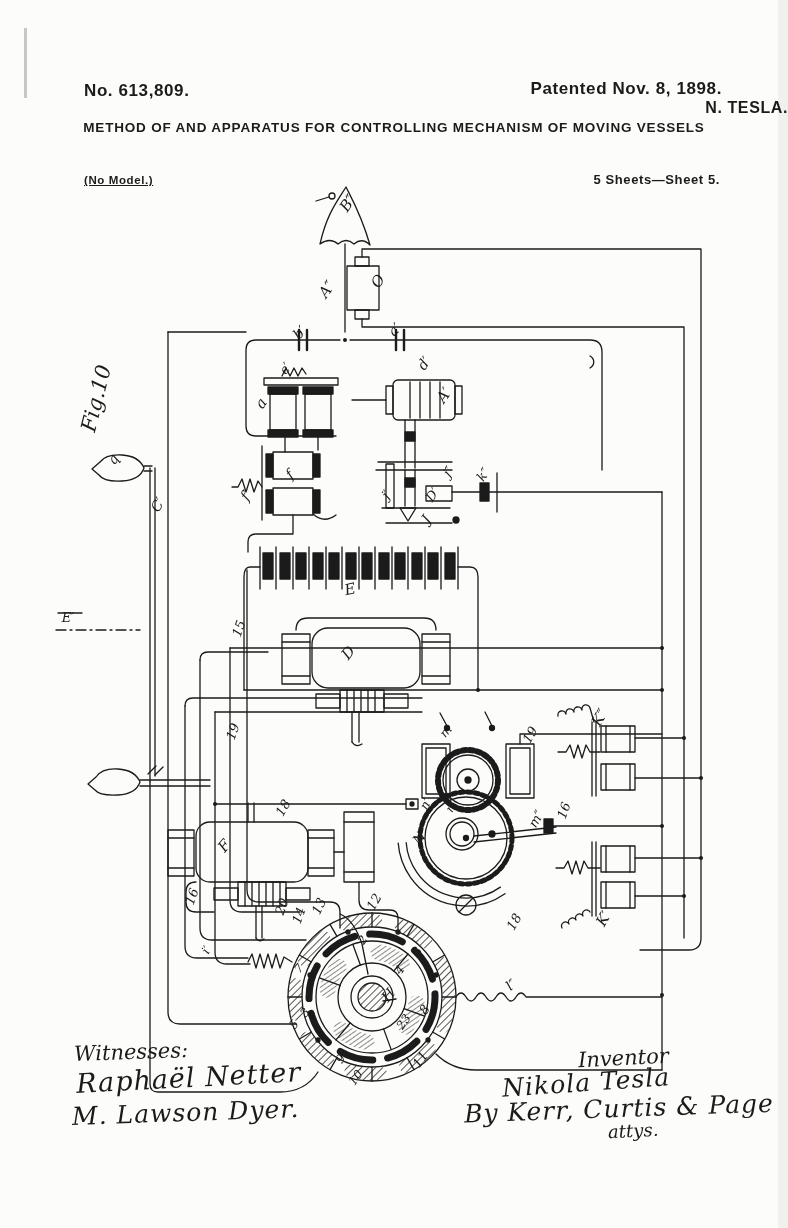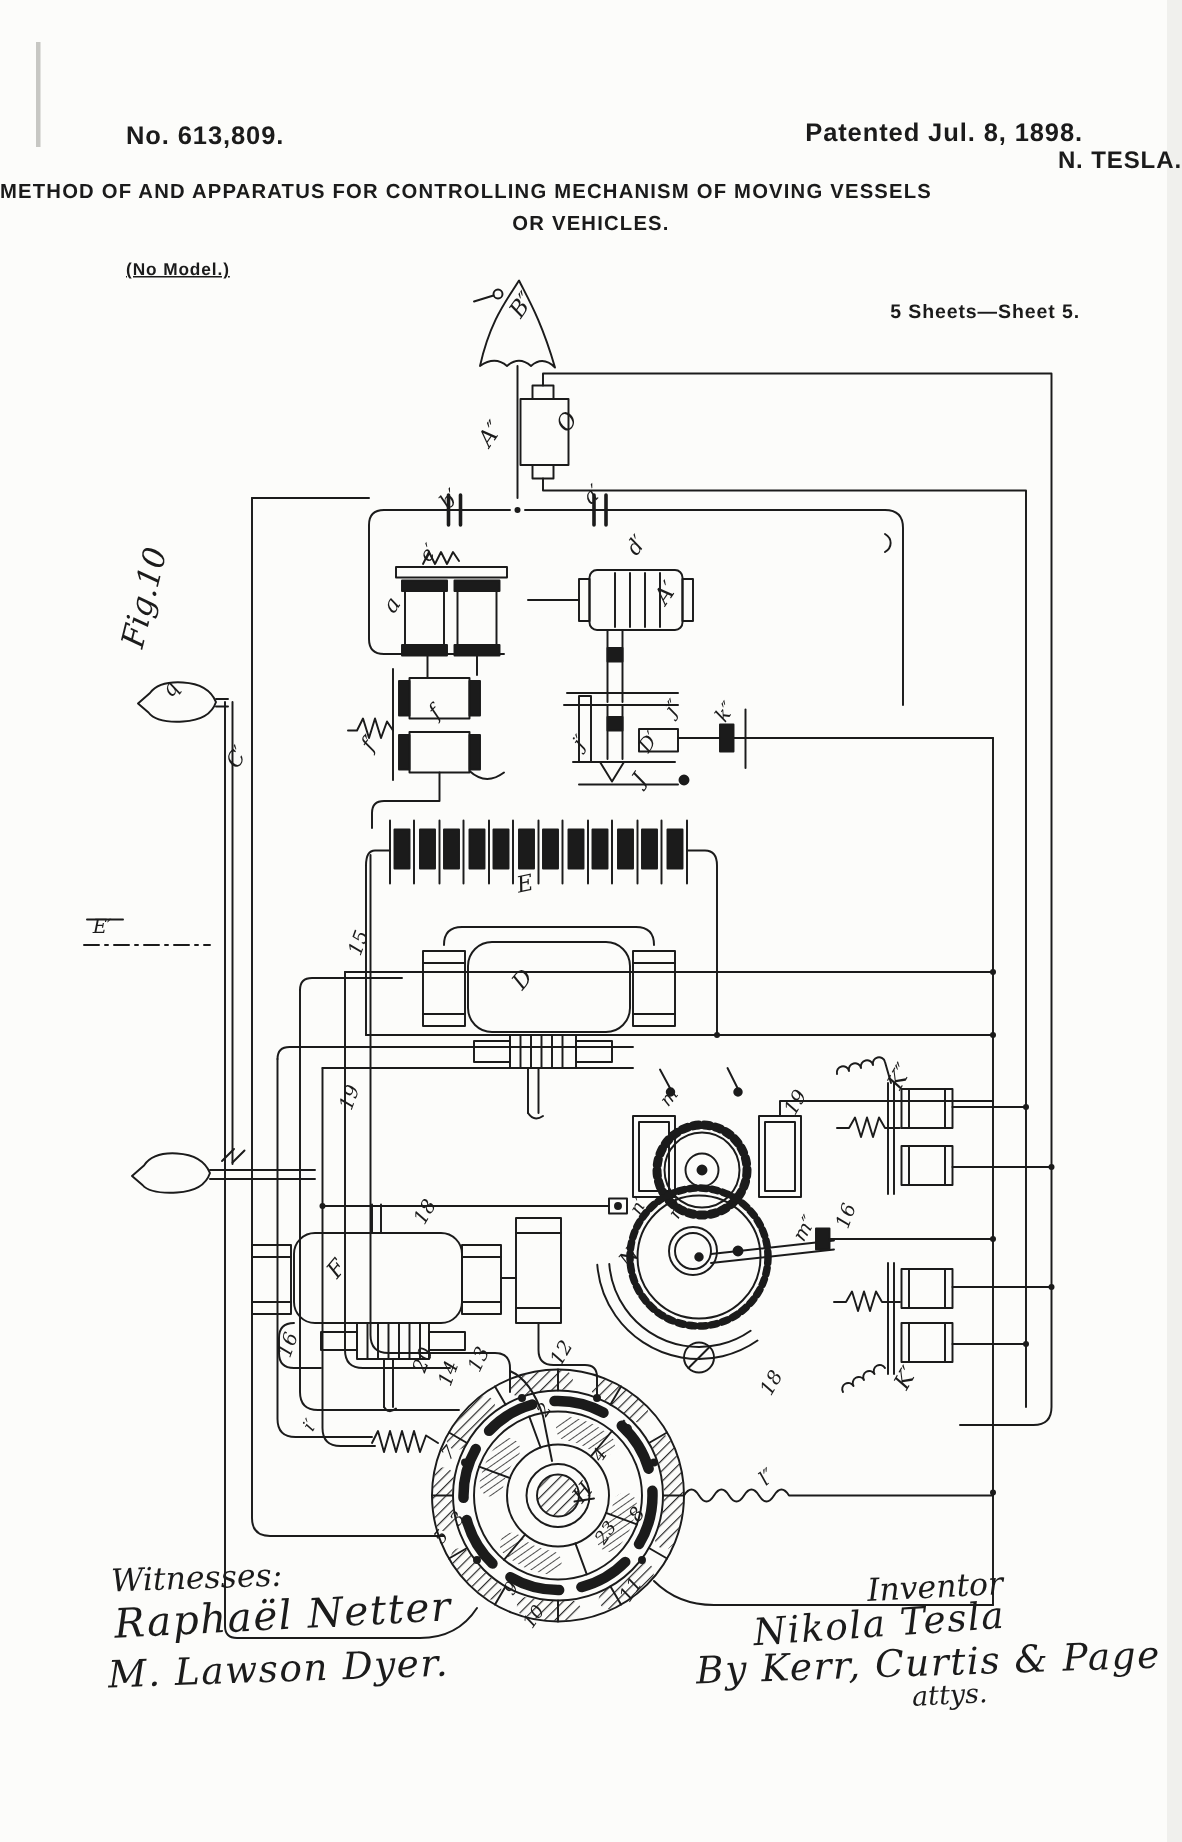--- a/index.html
+++ b/index.html
@@ -7,46 +7,45 @@
     position:relative;width:788px;height:1228px;margin:0 auto;
     background:#fcfcfa;overflow:hidden;
     font-family:"Liberation Sans",sans-serif;color:#1b1b1b;
   }
   .scan-edge-left{position:absolute;left:24px;top:28px;width:3px;height:70px;background:#9a9a96;opacity:.55;}
   .scan-edge-right{position:absolute;right:0;top:0;width:10px;height:100%;background:#f0f0ed;}
   .hdr{position:absolute;font-weight:bold;letter-spacing:.6px;white-space:nowrap;}
   .patent-number{left:84px;top:81px;font-size:17px;}
   .patent-date{right:66px;top:79px;font-size:17px;}
   .inventor-line{left:0;right:0;top:99px;text-align:right;font-size:16px;}
-  .title1{left:0;right:0;top:120px;font-size:13.5px;letter-spacing:.8px;}
+  .title1{left:0;right:0;top:120px;text-align:center;font-size:13.5px;letter-spacing:.8px;}
   .title2{left:0;right:0;top:141px;text-align:center;font-size:13.5px;letter-spacing:.8px;}
   .model-note{left:84px;top:174px;font-size:11.5px;text-decoration:underline;}
-  .sheet-note{right:68px;top:172px;font-size:13px;margin-top:28px;}
+  .sheet-note{right:68px;top:172px;font-size:13px;}
   svg.fig{position:absolute;left:0;top:0;width:788px;height:1228px;}
   .script{font-family:"DejaVu Serif","Liberation Serif",serif;font-style:italic;position:absolute;white-space:nowrap;}
   .witnesses-heading{left:74px;top:1040px;font-size:21px;transform:rotate(-2deg);}
   .witness-1{left:76px;top:1062px;font-size:27px;transform:rotate(-3deg);letter-spacing:1px;}
   .witness-2{left:72px;top:1098px;font-size:25px;transform:rotate(-2deg);letter-spacing:1px;}
   .inventor-heading{left:578px;top:1046px;font-size:21px;transform:rotate(-3deg);}
   .inventor-sig{left:502px;top:1068px;font-size:25px;transform:rotate(-4deg);letter-spacing:1px;}
   .attorneys{left:464px;top:1094px;font-size:25px;transform:rotate(-2deg);letter-spacing:1px;}
   .attorneys-suffix{left:608px;top:1120px;font-size:18px;transform:rotate(-3deg);}
 </style>
 </head>
 <body>
 
 <div class="page">
   <div class="scan-edge-left"></div>
   <div class="scan-edge-right"></div>
 
   <div class="hdr patent-number">No. 613,809.</div>
-  <div class="hdr patent-date">Patented Jul. 8, 1898.</div>
+  <div class="hdr patent-date">Patented Nov. 8, 1898.</div>
   <div class="hdr inventor-line">N. TESLA.</div>
   <div class="hdr title1">METHOD OF AND APPARATUS FOR CONTROLLING MECHANISM OF MOVING VESSELS</div>
-  <div class="hdr title2">OR VEHICLES.</div>
   <div class="hdr model-note">(No Model.)</div>
   <div class="hdr sheet-note">5 Sheets—Sheet 5.</div>
 
   <svg class="fig" viewBox="0 0 788 1228">
     <defs>
       <pattern id="hatch" width="5" height="5" patternUnits="userSpaceOnUse" patternTransform="rotate(45)">
         <line x1="0" y1="0" x2="0" y2="5" stroke="#2a2a2a" stroke-width="1.6"></line>
       </pattern>
       <pattern id="hatch2" width="4" height="4" patternUnits="userSpaceOnUse" patternTransform="rotate(-45)">
         <line x1="0" y1="0" x2="0" y2="4" stroke="#2a2a2a" stroke-width="1.1"></line>

